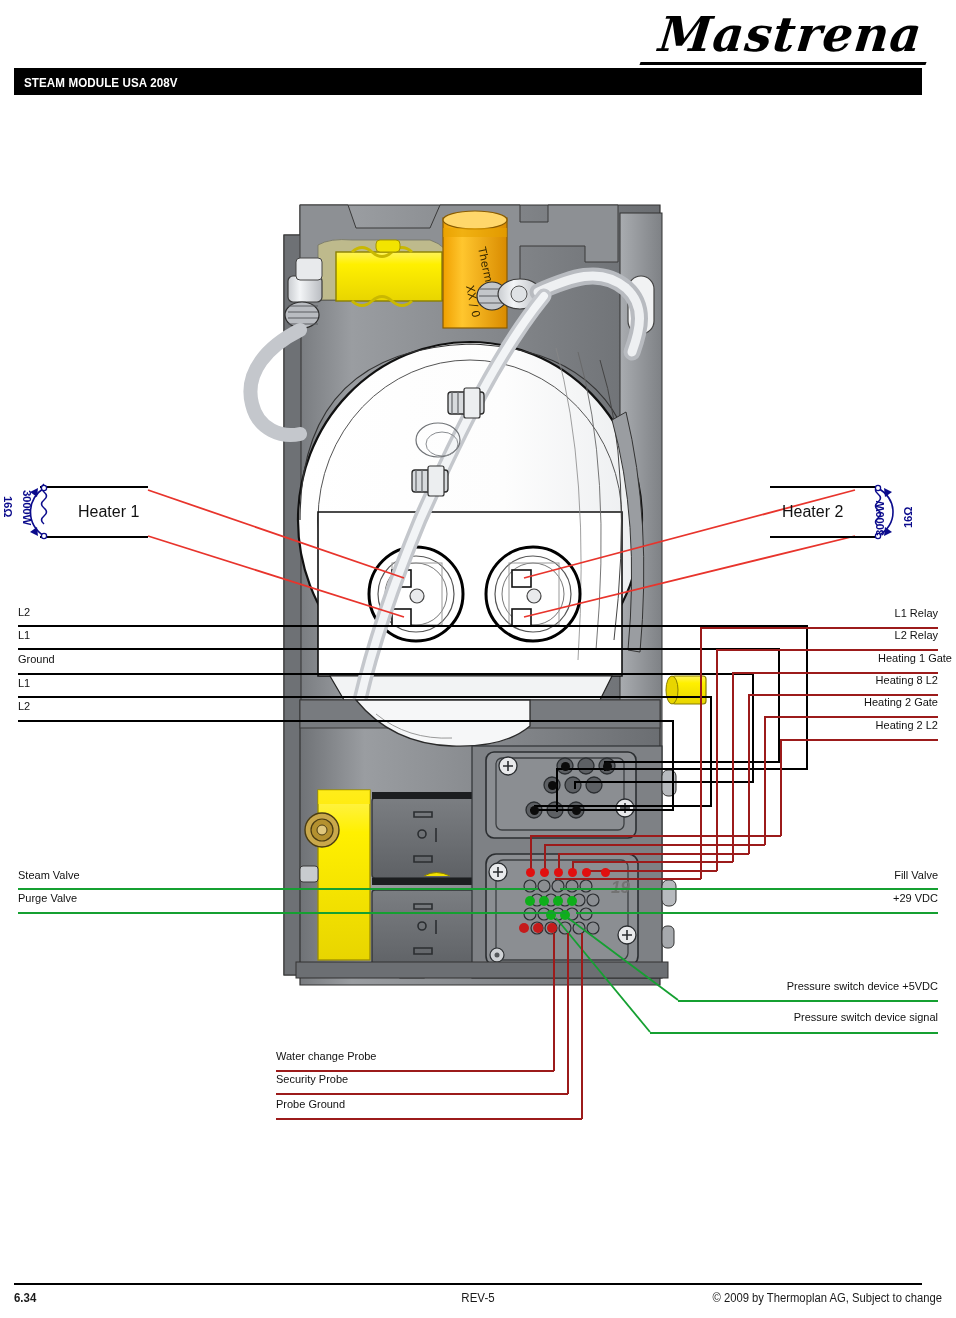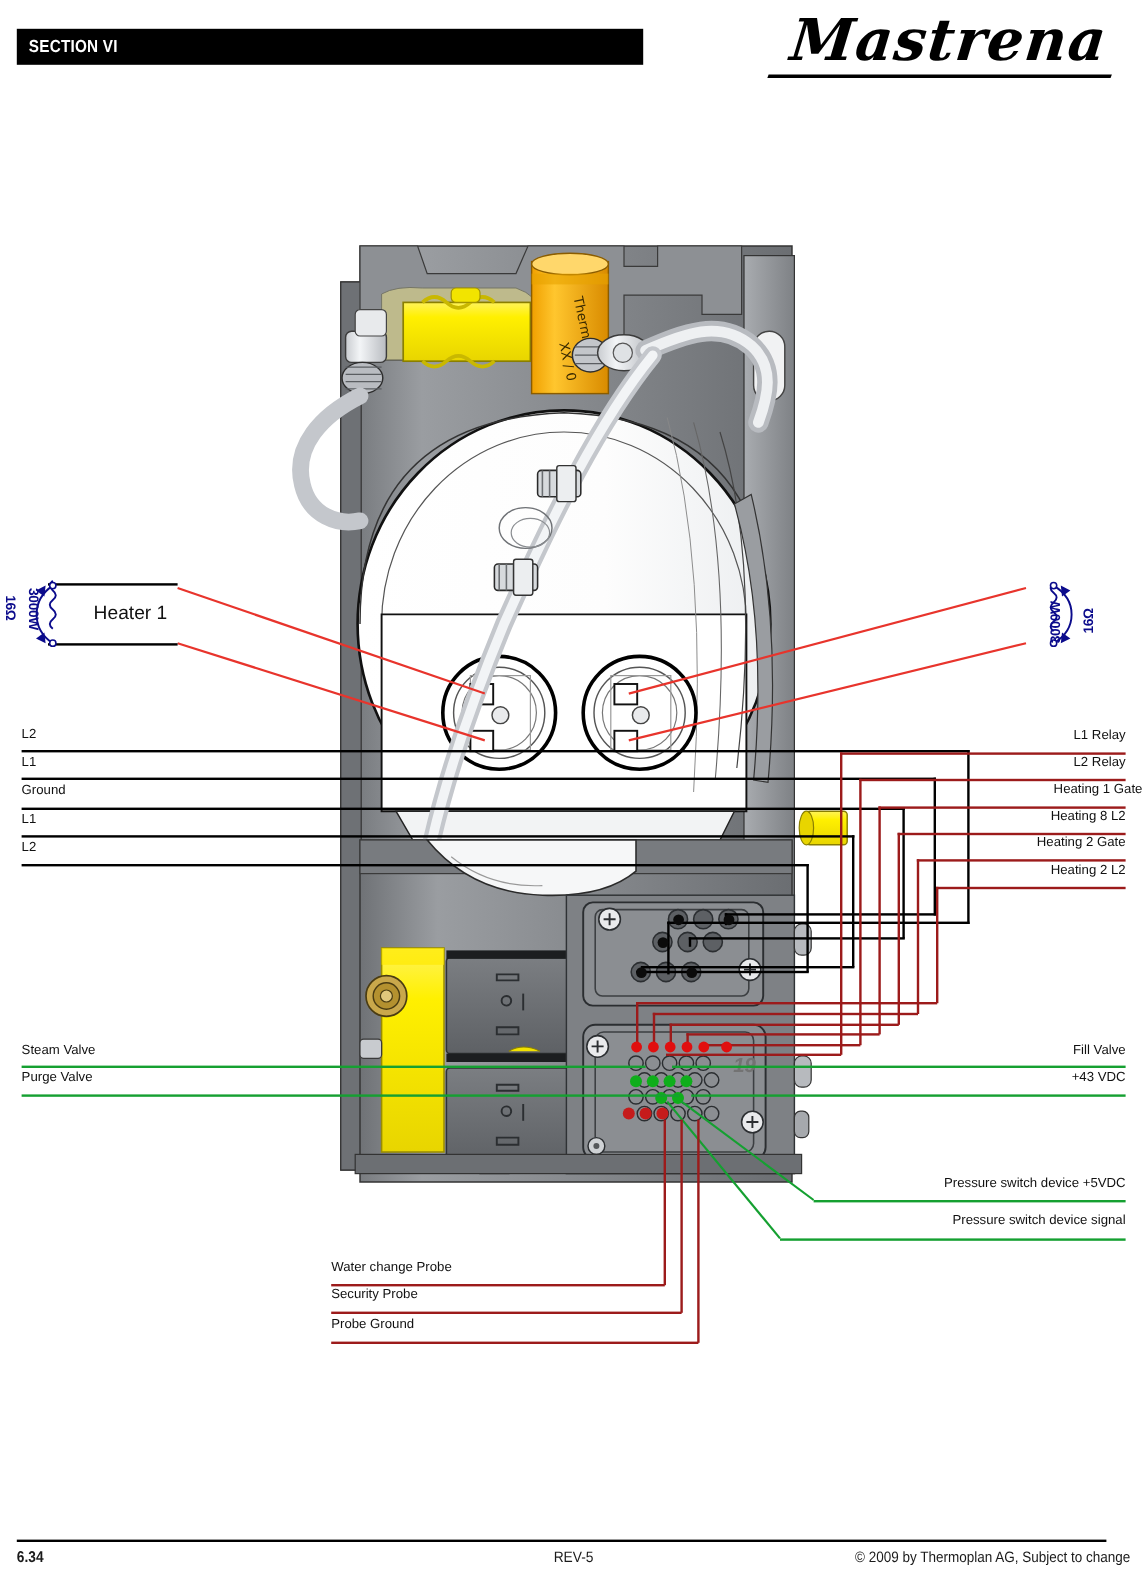--- a/index.html
+++ b/index.html
@@ -89,22 +89,22 @@
   .pin.green{background:#0fae1b;}
   .pin.black{background:#0b0b0b;}
 
   .marknum{position:absolute;color:#737373;font-size:17px;font-weight:bold;font-style:italic;}
 </style>
 </head>
 <body>
 
 <div class="page">
 
-  <div class="hdr-bar-1">
-    <div class="t">SECTION VI</div>
+  <div class="hdr-bar-2">
+    <div class="t">STEAM MODULE USA 208V</div>
   </div>
   <div class="brand">Mastrena</div>
   <div class="brand-underline"></div>
 
   <svg class="art" viewBox="0 0 956 1318" xmlns="http://www.w3.org/2000/svg">
     <defs>
       <linearGradient id="gHousing" x1="0" y1="0" x2="1" y2="0">
         <stop offset="0" stop-color="#6f7276"></stop>
         <stop offset="0.18" stop-color="#9a9da1"></stop>
         <stop offset="0.55" stop-color="#85888c"></stop>
@@ -340,20 +340,25 @@
       <path d="M44,488 C26,500 26,524 44,536"></path>
     </g>
     <circle cx="44" cy="488" r="2.6" fill="#fff" stroke="#0b0b8c" stroke-width="1.3"></circle>
     <circle cx="44" cy="536" r="2.6" fill="#fff" stroke="#0b0b8c" stroke-width="1.3"></circle>
     <path d="M30,492 l8,-4 l-1,9 z" fill="#0b0b8c"></path>
     <path d="M30,532 l8,4 l-1,-9 z" fill="#0b0b8c"></path>
   </svg>
   <div class="vtxt rot" style="left:33px;top:490px;transform:rotate(90deg);transform-origin:left top;">3000W</div>
   <div class="vtxt rot" style="left:14px;top:496px;transform:rotate(90deg);transform-origin:left top;">16Ω</div>
 
+  <div class="heater-box" style="left:770px;top:486px;width:108px;height:52px;">
+    <div class="hb-top" style="top:0;width:108px;"></div>
+    <div class="hb-bot" style="top:50px;width:108px;"></div>
+    <div class="hb-name" style="left:12px;top:17px;">Heater 2</div>
+  </div>
   <svg class="art" viewBox="0 0 956 1318">
     <g stroke="#0b0b8c" stroke-width="1.6" fill="none">
       <path d="M878,488 q4,5 8,0 q4,-5 8,0 q4,5 8,0 q4,-5 8,0 q4,5 8,0" transform="rotate(90 878 488) translate(-2,0)"></path>
       <path d="M878,488 C898,500 898,524 878,536"></path>
     </g>
     <circle cx="878" cy="488" r="2.6" fill="#fff" stroke="#0b0b8c" stroke-width="1.3"></circle>
     <circle cx="878" cy="536" r="2.6" fill="#fff" stroke="#0b0b8c" stroke-width="1.3"></circle>
     <path d="M892,492 l-8,-4 l1,9 z" fill="#0b0b8c"></path>
     <path d="M892,532 l-8,4 l1,-9 z" fill="#0b0b8c"></path>
   </svg>
@@ -447,21 +452,21 @@
   <div class="pin black" style="left:530px;top:806px;width:9px;height:9px;"></div>
   <div class="pin black" style="left:572px;top:806px;width:9px;height:9px;"></div>
 
   <div class="lbl" style="left:18px;top:870px;">Steam Valve</div>
   <div class="rule green" style="left:18px;top:888px;width:520px;"></div>
   <div class="lbl" style="left:18px;top:893px;">Purge Valve</div>
   <div class="rule green" style="left:18px;top:912px;width:548px;"></div>
 
   <div class="lbl right" style="right:18px;top:870px;text-align:center;">Fill Valve</div>
   <div class="rule green" style="left:560px;top:888px;width:378px;"></div>
-  <div class="lbl right" style="right:18px;top:893px;">+43 VDC</div>
+  <div class="lbl right" style="right:18px;top:893px;">+29 VDC</div>
   <div class="rule green" style="left:576px;top:912px;width:362px;"></div>
 
   <div class="lbl right" style="right:18px;top:981px;">Pressure switch device +5VDC</div>
   <div class="rule green" style="left:678px;top:1000px;width:260px;"></div>
   <div class="lbl right" style="right:18px;top:1012px;">Pressure switch device signal</div>
   <div class="rule green" style="left:650px;top:1032px;width:288px;"></div>
 
   <svg class="art" viewBox="0 0 956 1318">
     <g stroke="#15a031" stroke-width="1.8" fill="none">
       <path d="M678,1000 L568,918"></path>

